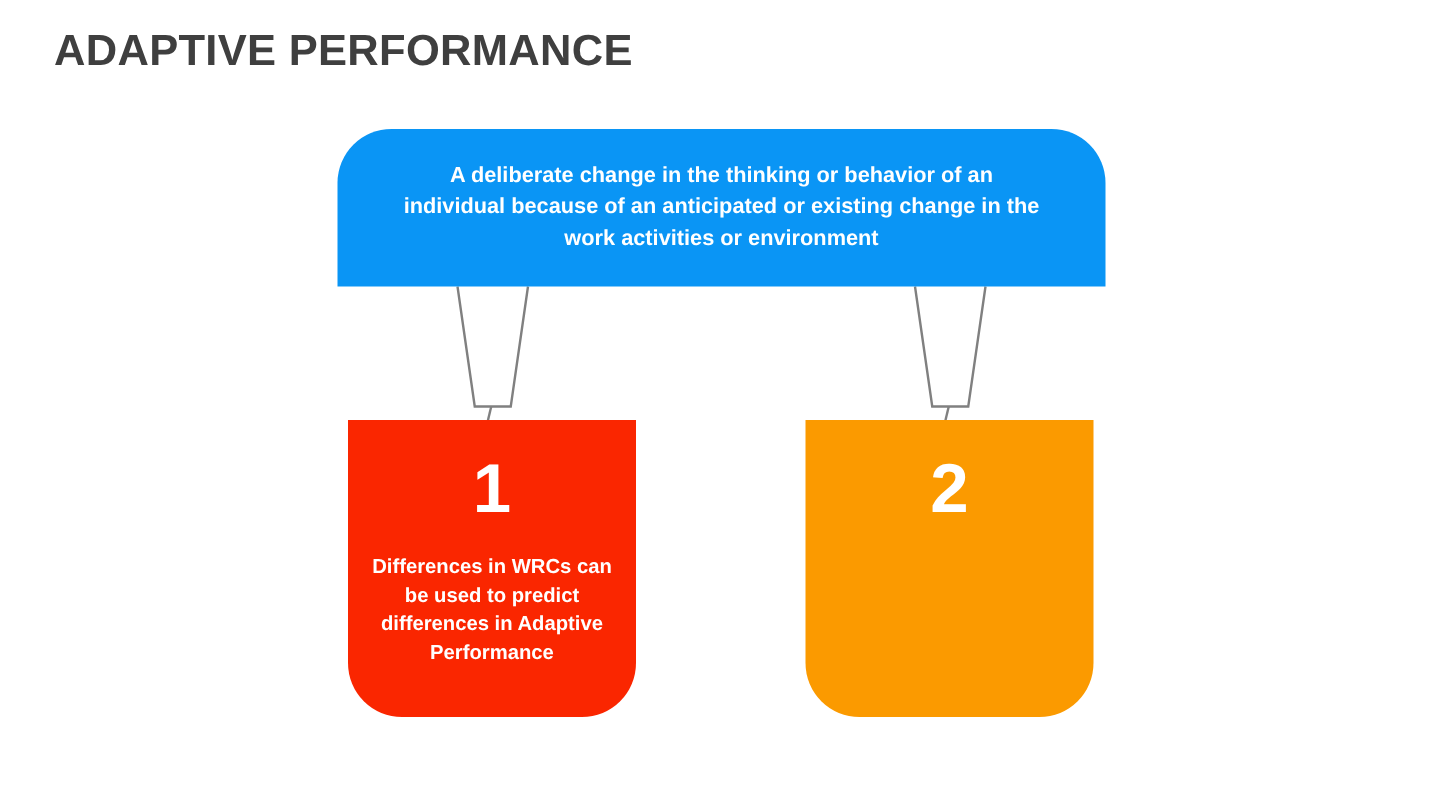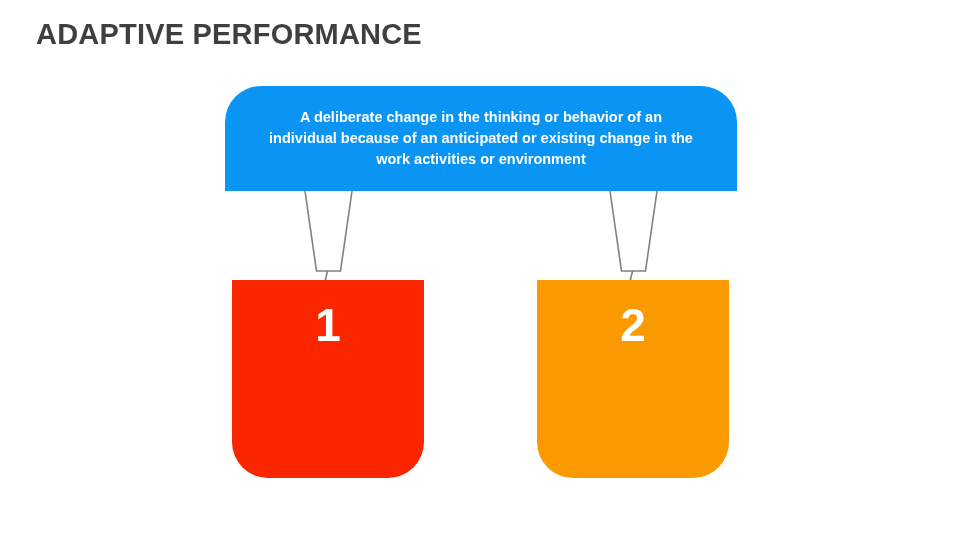--- a/index.html
+++ b/index.html
@@ -114,19 +114,20 @@
       <path d="M 632.5 271 L 627 294"></path>
     </g>
   </svg>
 
   <div class="node-top">
     <div class="node-top-text">A deliberate change in the thinking or behavior of an individual because of an anticipated or existing change in the work activities or environment</div>
   </div>
 
   <div class="node-bottom" id="node-one">
     <div class="node-number">1</div>
+    <div class="node-bottom-text">Differences in WRCs can be used to predict differences in Adaptive Performance</div>
   </div>
 
   <div class="node-bottom" id="node-two">
     <div class="node-number">2</div>
   </div>
 
 </div>
 
 </body></html>

